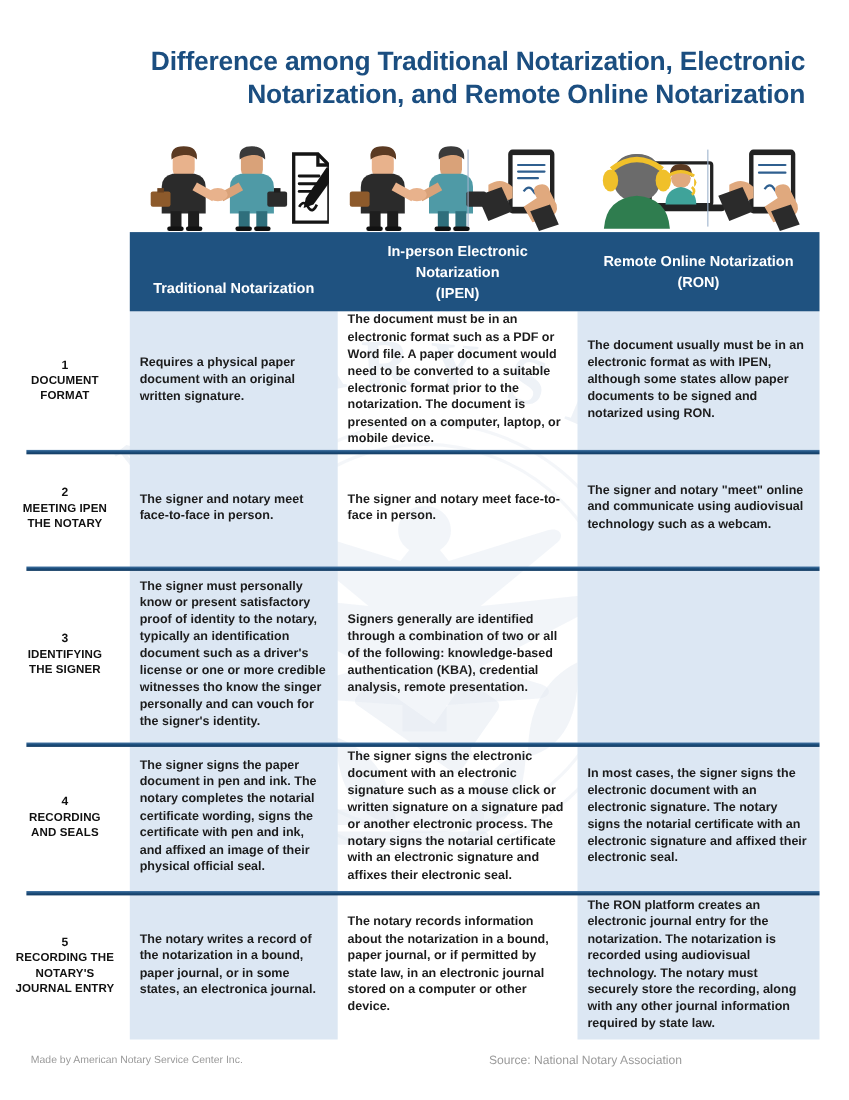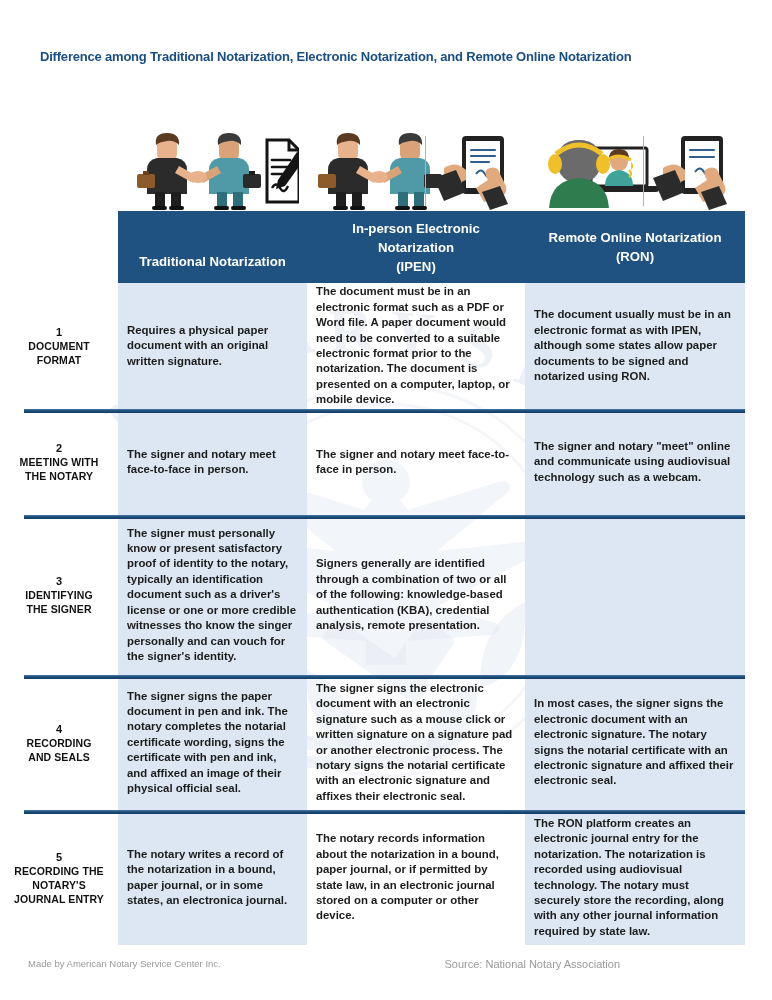--- a/index.html
+++ b/index.html
@@ -25,22 +25,22 @@
     opacity: 0.55;
     z-index: 0;
   }
 
   
   .title {
     position: absolute;
     left: 40px;
     top: 42px;
     width: 692px;
-    text-align: left;
-    font-size: 13px;
+    text-align: right;
+    font-size: 24px;
     font-weight: bold;
     line-height: 30px;
     letter-spacing: -0.2px;
     color: #1b4e80;
     z-index: 5;
   }
 
   
   .tint {
     position: absolute;
@@ -428,21 +428,21 @@
       <div class="cell c2">The document must be in an electronic format such as a PDF or Word file. A paper document would need to be converted to a suitable electronic format prior to the notarization. The document is presented on a computer, laptop, or mobile device.</div>
       <div class="cell c3">The document usually must be in an electronic format as with IPEN, although some states allow paper documents to be signed and notarized using RON.</div>
     </div>
     <div class="rule" style="top:126px"></div>
   </div>
 
   <div class="trow" id="row-2">
     <div class="row-inner">
       <div class="label-cell">
         <span class="label-num">2</span>
-        <span>MEETING WITH</span><br>
+        <span>MEETING IPEN</span><br>
         <span>THE NOTARY</span>
       </div>
       <div class="cell c1">The signer and notary meet face-to-face in person.</div>
       <div class="cell c2">The signer and notary meet face-to-face in person.</div>
       <div class="cell c3">The signer and notary "meet" online and communicate using audiovisual technology such as a webcam.</div>
     </div>
     <div class="rule" style="top:106px"></div>
   </div>
 
   <div class="trow" id="row-3">

